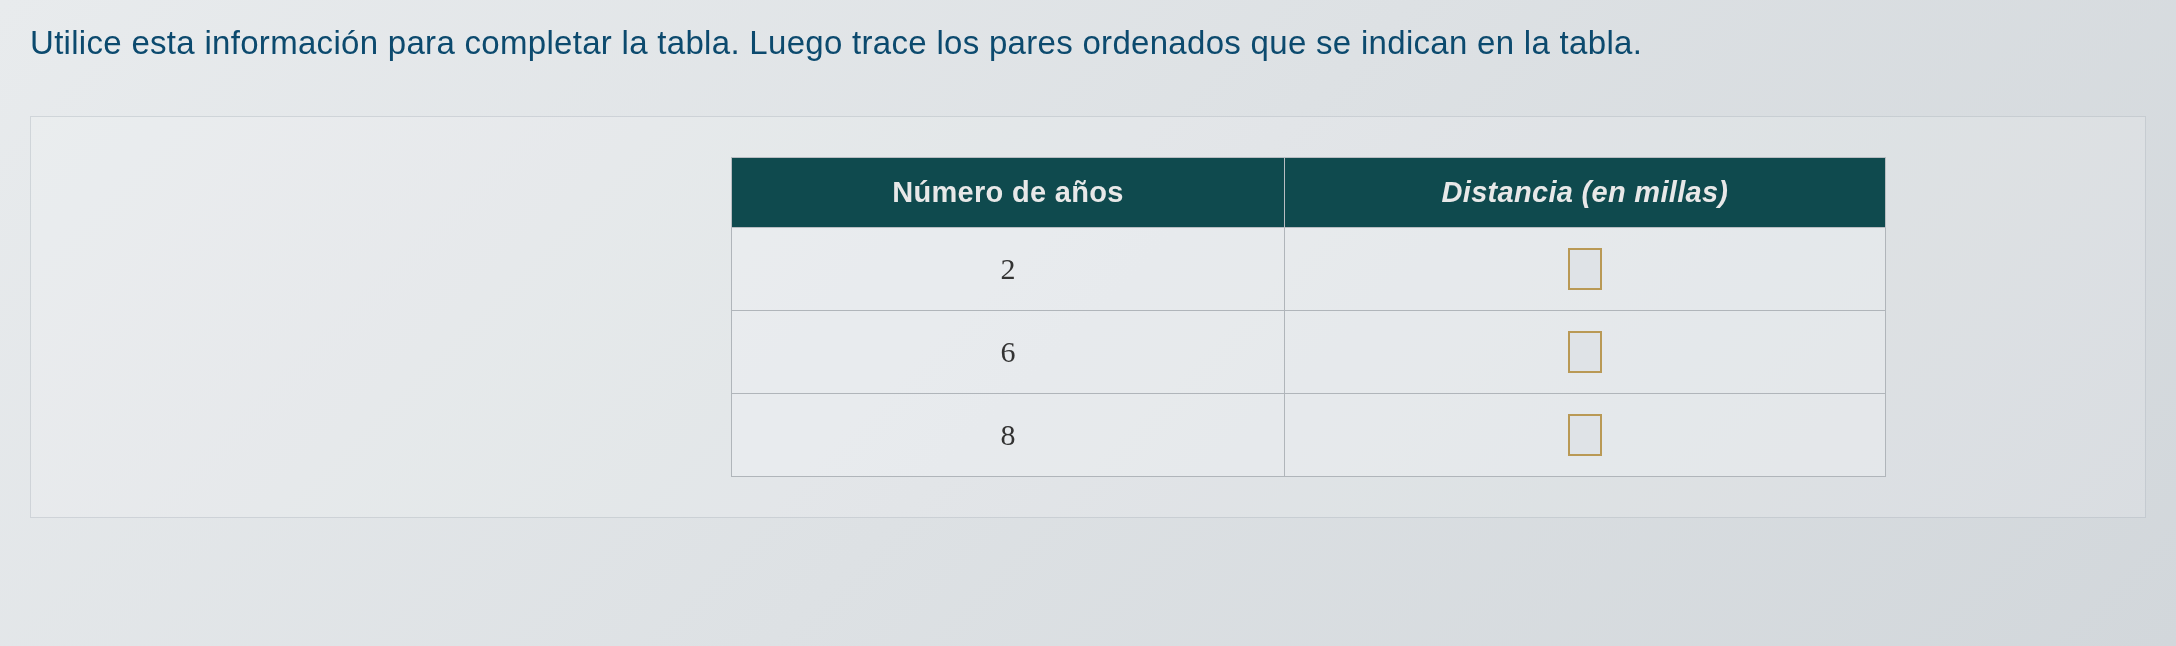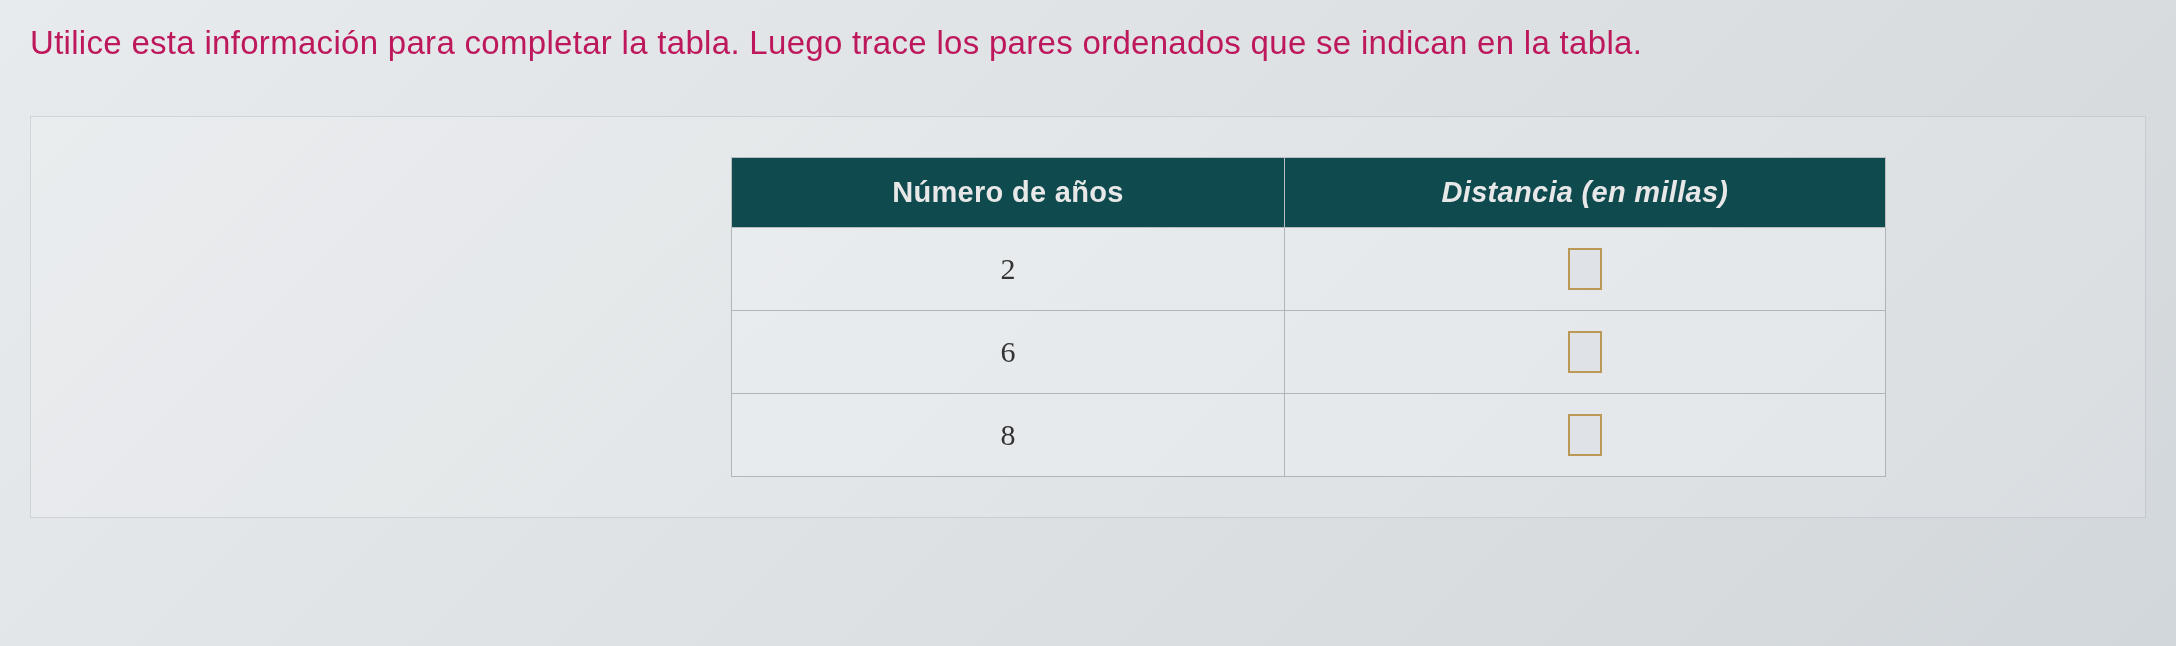--- a/index.html
+++ b/index.html
@@ -10,21 +10,21 @@
     body {
       font-family: Verdana, Geneva, sans-serif;
       background: linear-gradient(135deg, #e8ebed 0%, #dde1e4 50%, #d2d7db 100%);
       width: 2176px;
       height: 646px;
       padding: 20px 30px;
       color: #333;
     }
     .instruction {
       font-size: 33px;
-      color: #be185d;
+      color: #0c4a6e;
       margin-bottom: 50px;
       line-height: 1.4;
       letter-spacing: 0.3px;
     }
     .content-box {
       background: rgba(255,255,255,0.15);
       border: 1px solid rgba(150,160,170,0.3);
       padding: 40px 60px;
       display: flex;
       justify-content: center;

